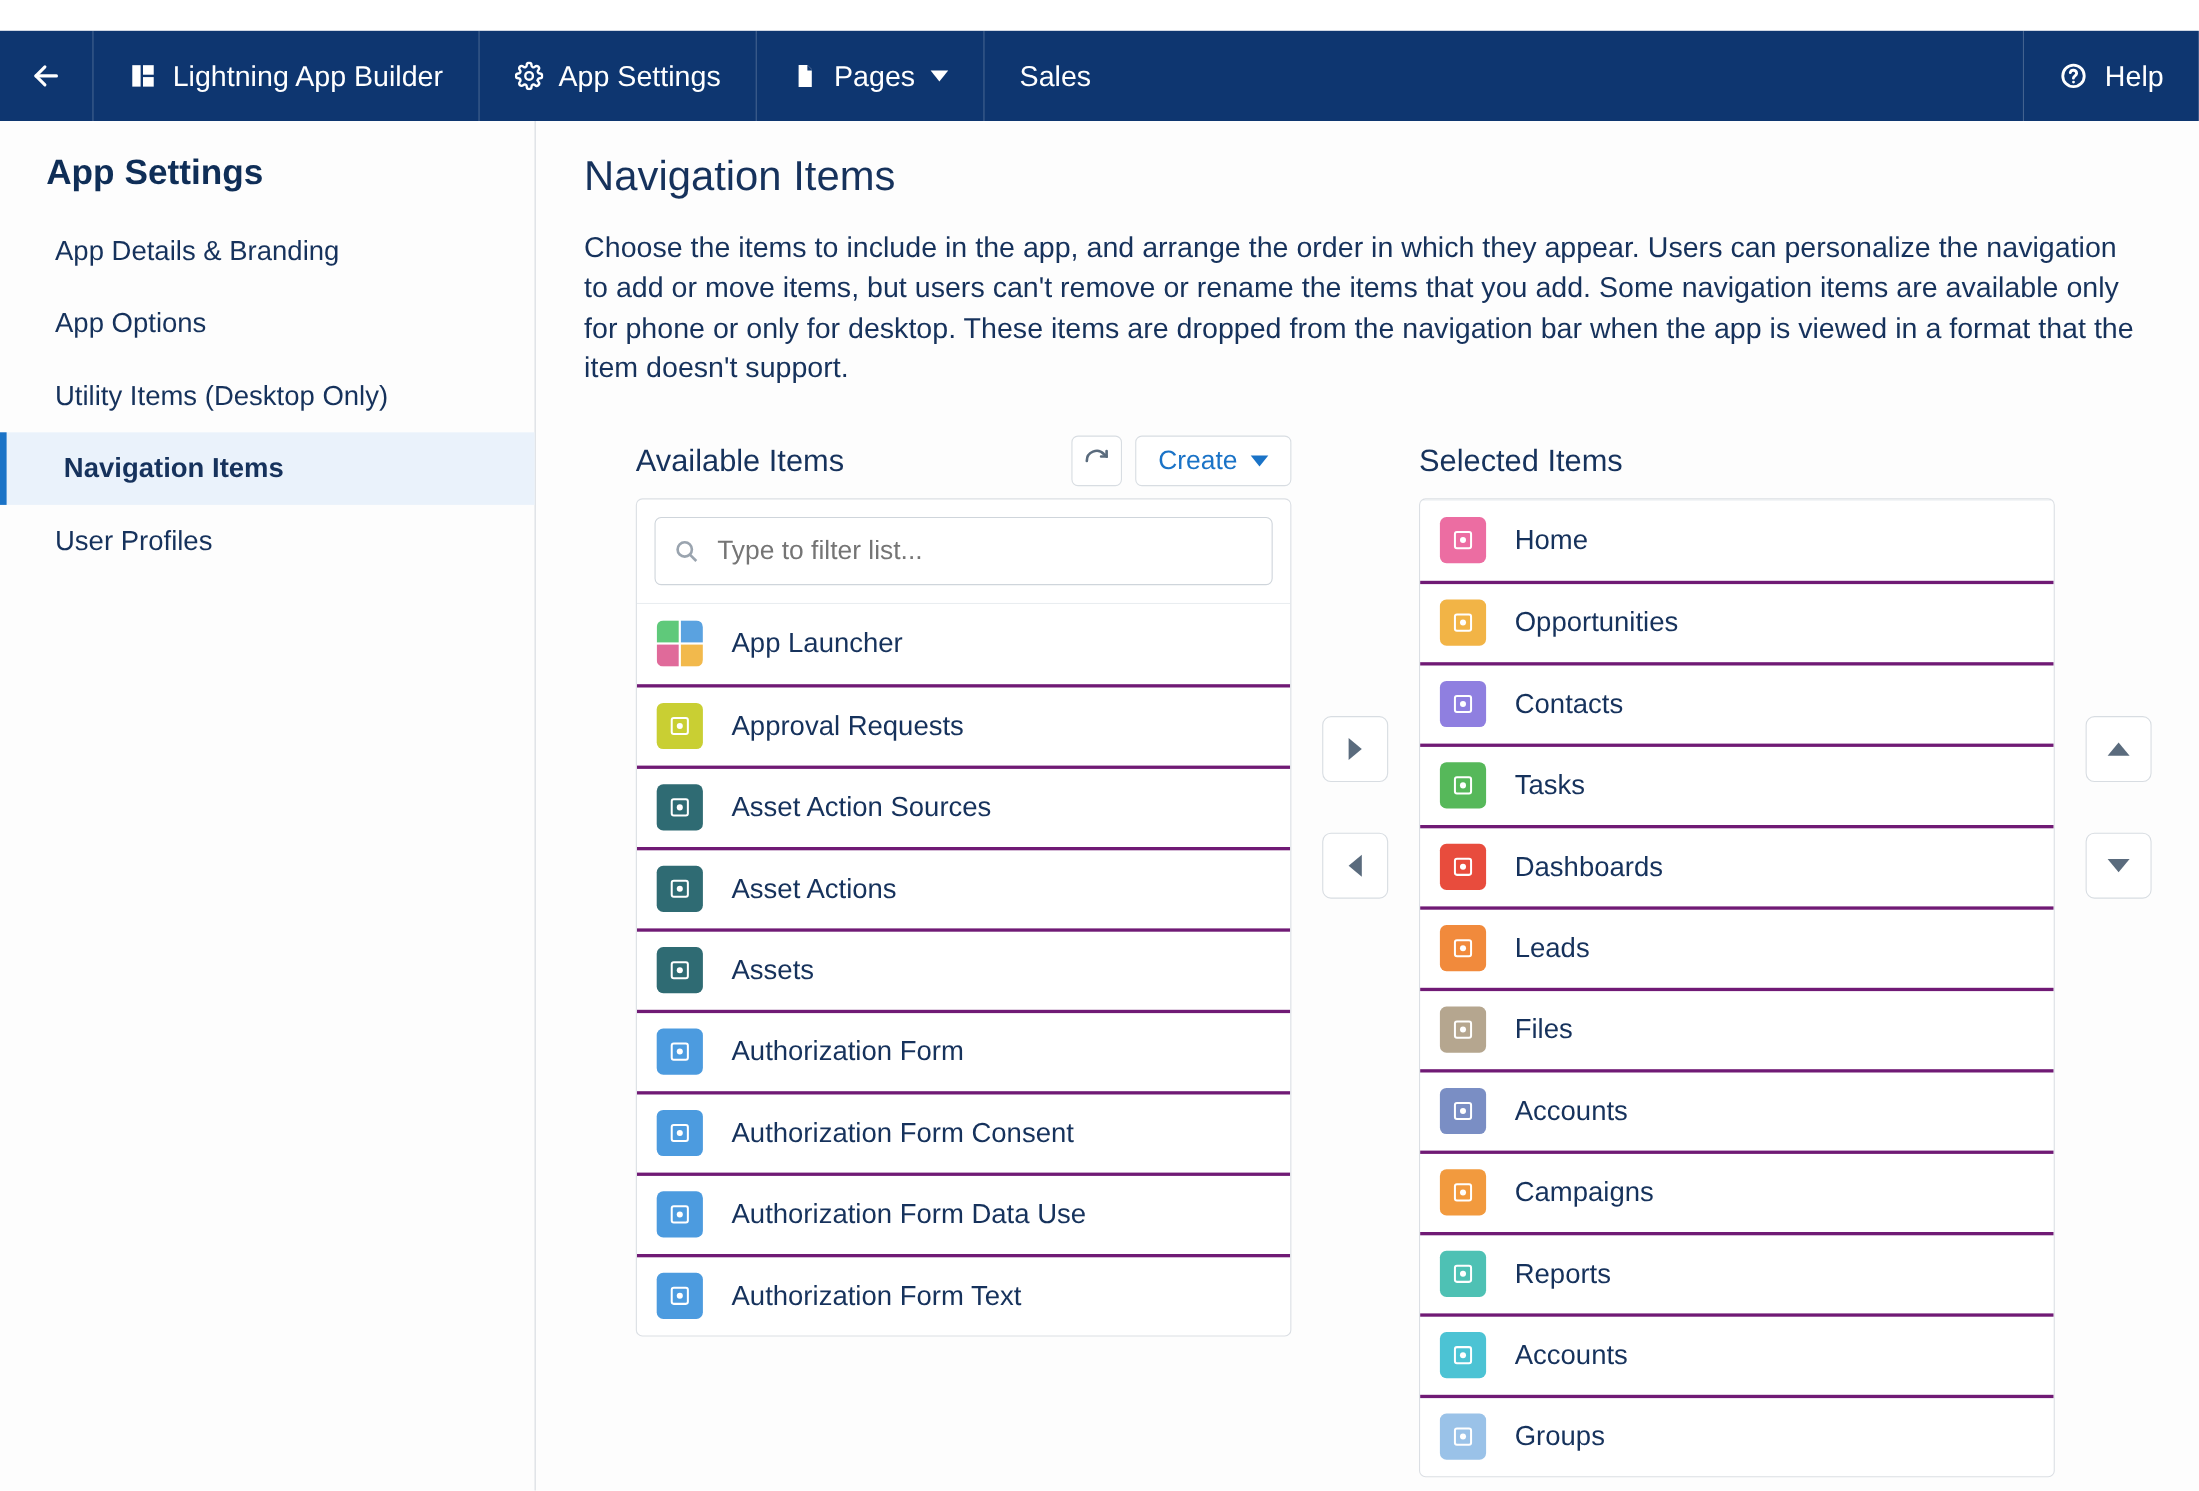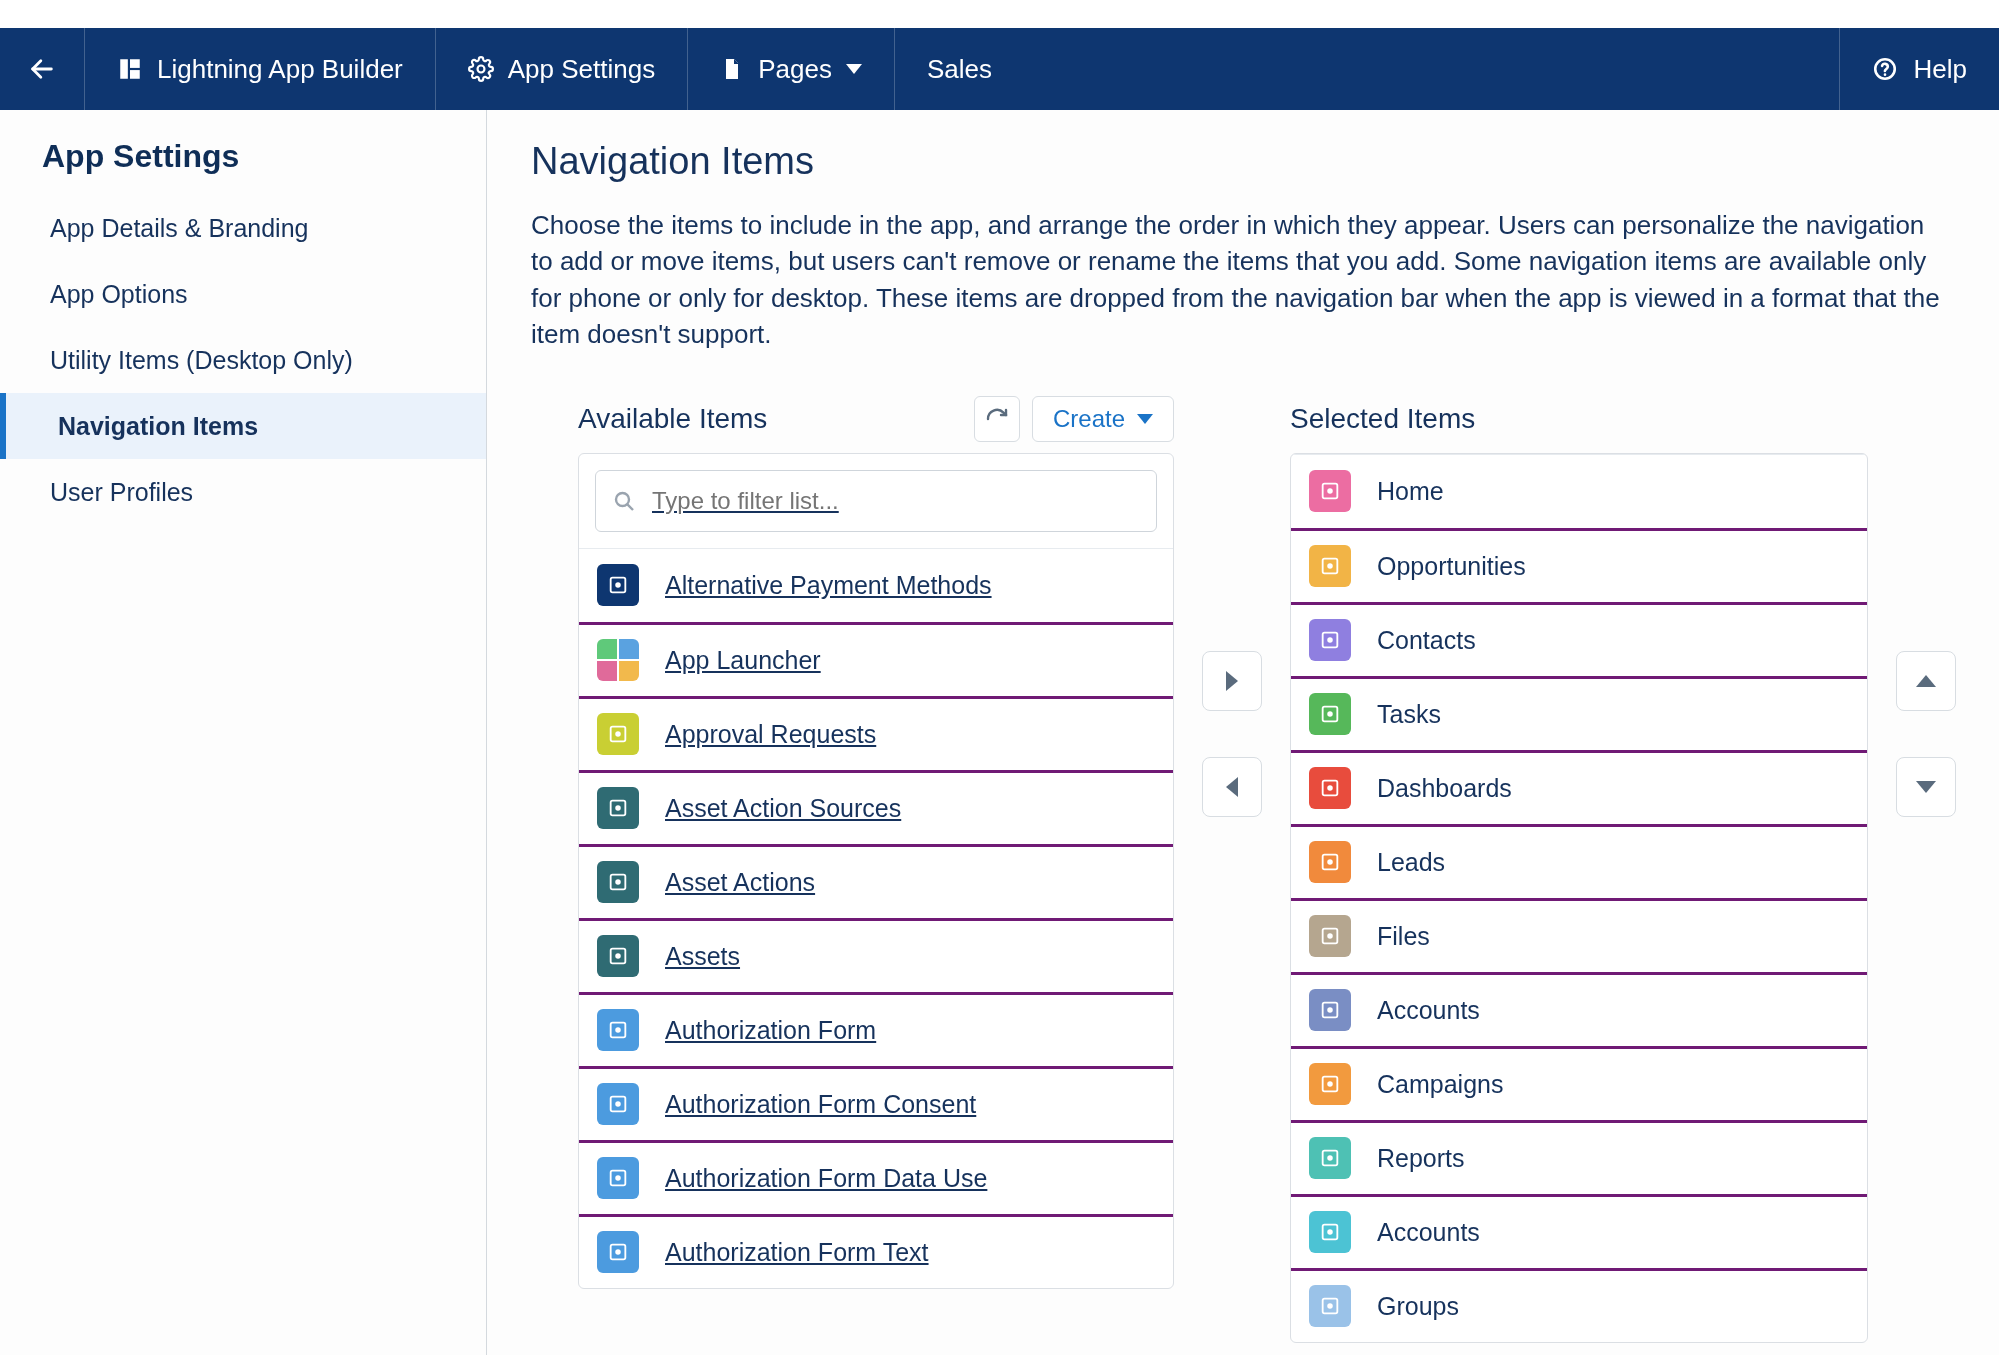--- a/index.html
+++ b/index.html
@@ -51,21 +51,21 @@
   }
   .create-btn {
     height:46px; border:1px solid #d8dde2; border-radius:6px; background:#fff;
     display:inline-flex; align-items:center; gap:12px; padding:0 20px; color:#1a73c7;
     font-size:24px; cursor:pointer; margin-left:12px;
   }
 
   .panel {
     border:1px solid #dbdfe4; border-radius:6px; background:#fff; overflow:hidden;
   }
-  .avail-panel { width:596px;text-decoration:underline; }
+  .avail-panel { width:596px; }
   .search-wrap { padding:16px; }
   .search-box {
     position:relative; border:1px solid #cfd5db; border-radius:6px; height:62px;
     display:flex; align-items:center; padding:0 16px 0 56px;
   }
   .search-box input {
     border:none; outline:none; width:100%; font-size:24px; color:#5b6a7b; background:transparent;
   }
   .search-box .s-ico { position:absolute; left:16px; color:#9aa4af; }
 
@@ -203,29 +203,20 @@
                 <svg width="24" height="24" viewBox="0 0 24 24" fill="none" stroke="#9aa4af" stroke-width="2.4">
                     <circle cx="10.5" cy="10.5" r="6.5"></circle>
                     <line x1="21" y1="21" x2="15.4" y2="15.4"></line>
                   </svg>
               </span>
               <input type="text" placeholder="Type to filter list..." style="">
             </div>
           </div>
           <div class="scroll-list" id="avail-list">
               <div class="item-row">
-                <span class="tile" style="background:#0e3670">
-                  <svg viewBox="0 0 24 24" fill="#fff">
-                    <rect x="4" y="4" width="16" height="16" rx="2" fill="none" stroke="#fff" stroke-width="2"></rect>
-                    <circle cx="12" cy="12" r="3" fill="#fff"></circle>
-                  </svg>
-                </span>
-                <span>Alternative Payment Methods</span>
-              </div>
-              <div class="item-row">
                 <div style="width:42px;height:42px;display:grid;grid-template-columns:1fr 1fr;grid-template-rows:1fr 1fr;gap:2px;border-radius:6px;overflow:hidden">
                   <div style="background:#5fc97a"></div>
                   <div style="background:#5aa2e0"></div>
                   <div style="background:#e06a9a"></div>
                   <div style="background:#f2b94c"></div>
                 </div>
                 <span>App Launcher</span>
               </div>
               <div class="item-row">
                 <span class="tile" style="background:#c9cf33">

